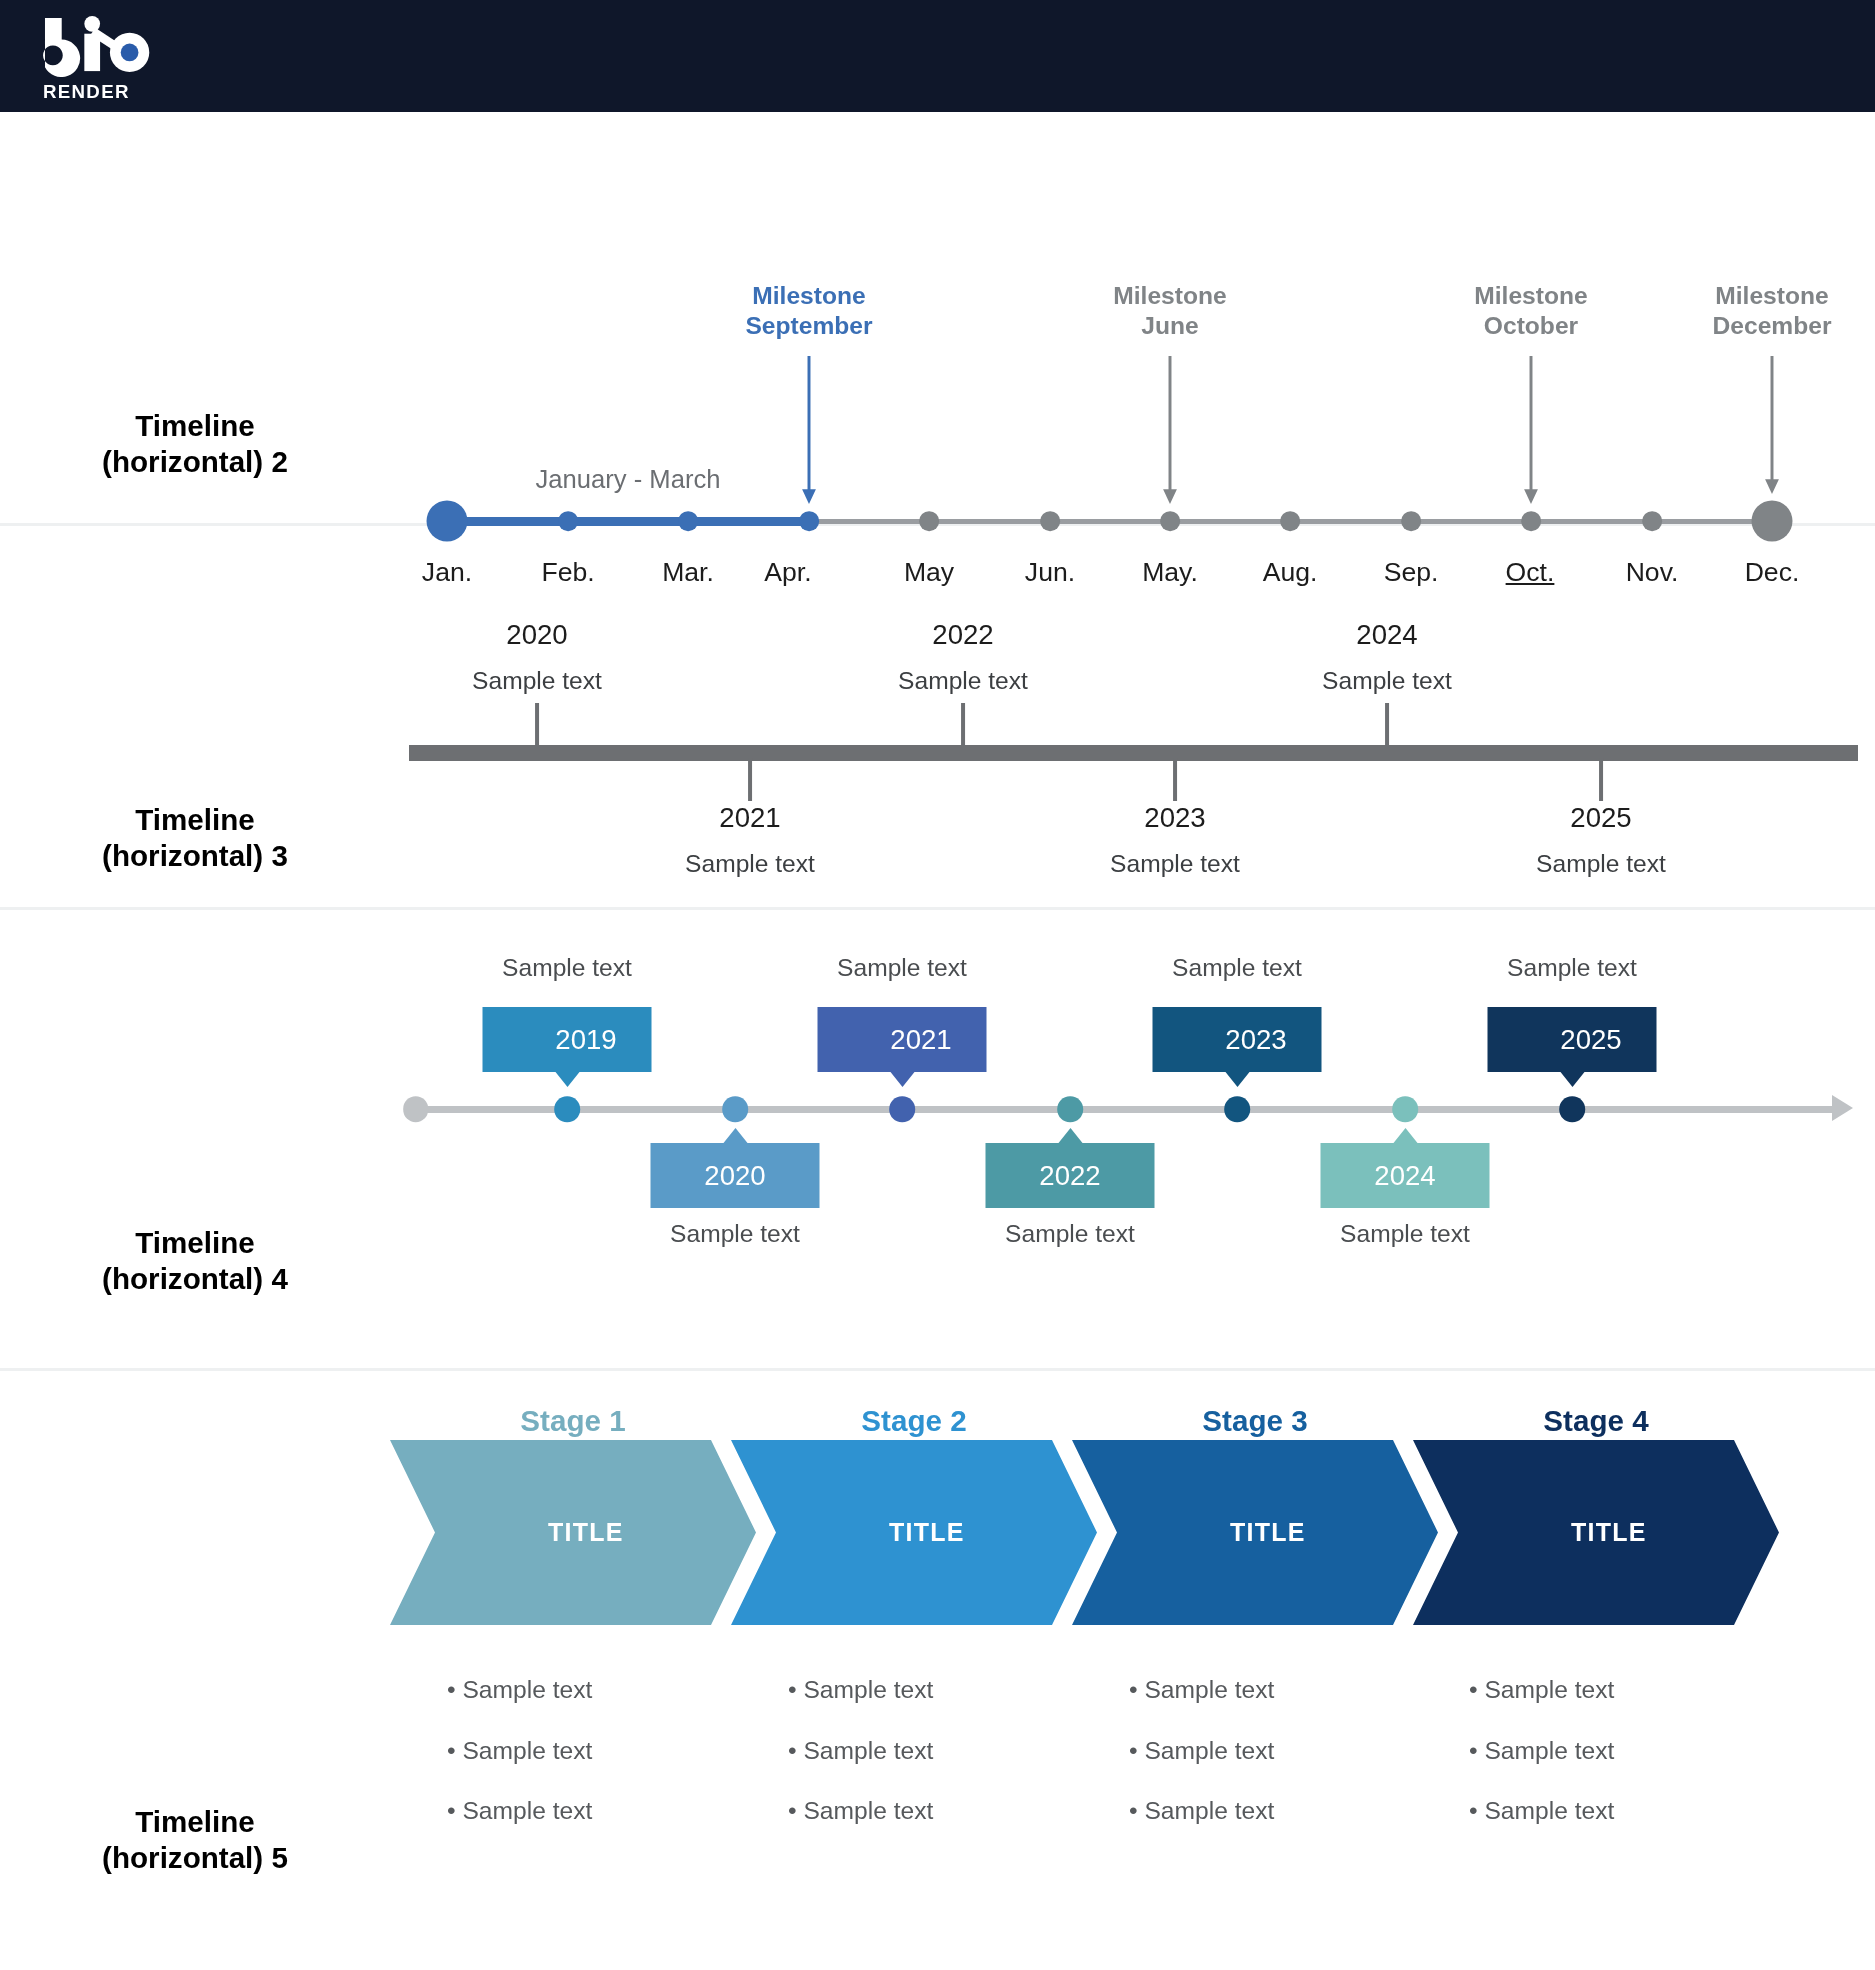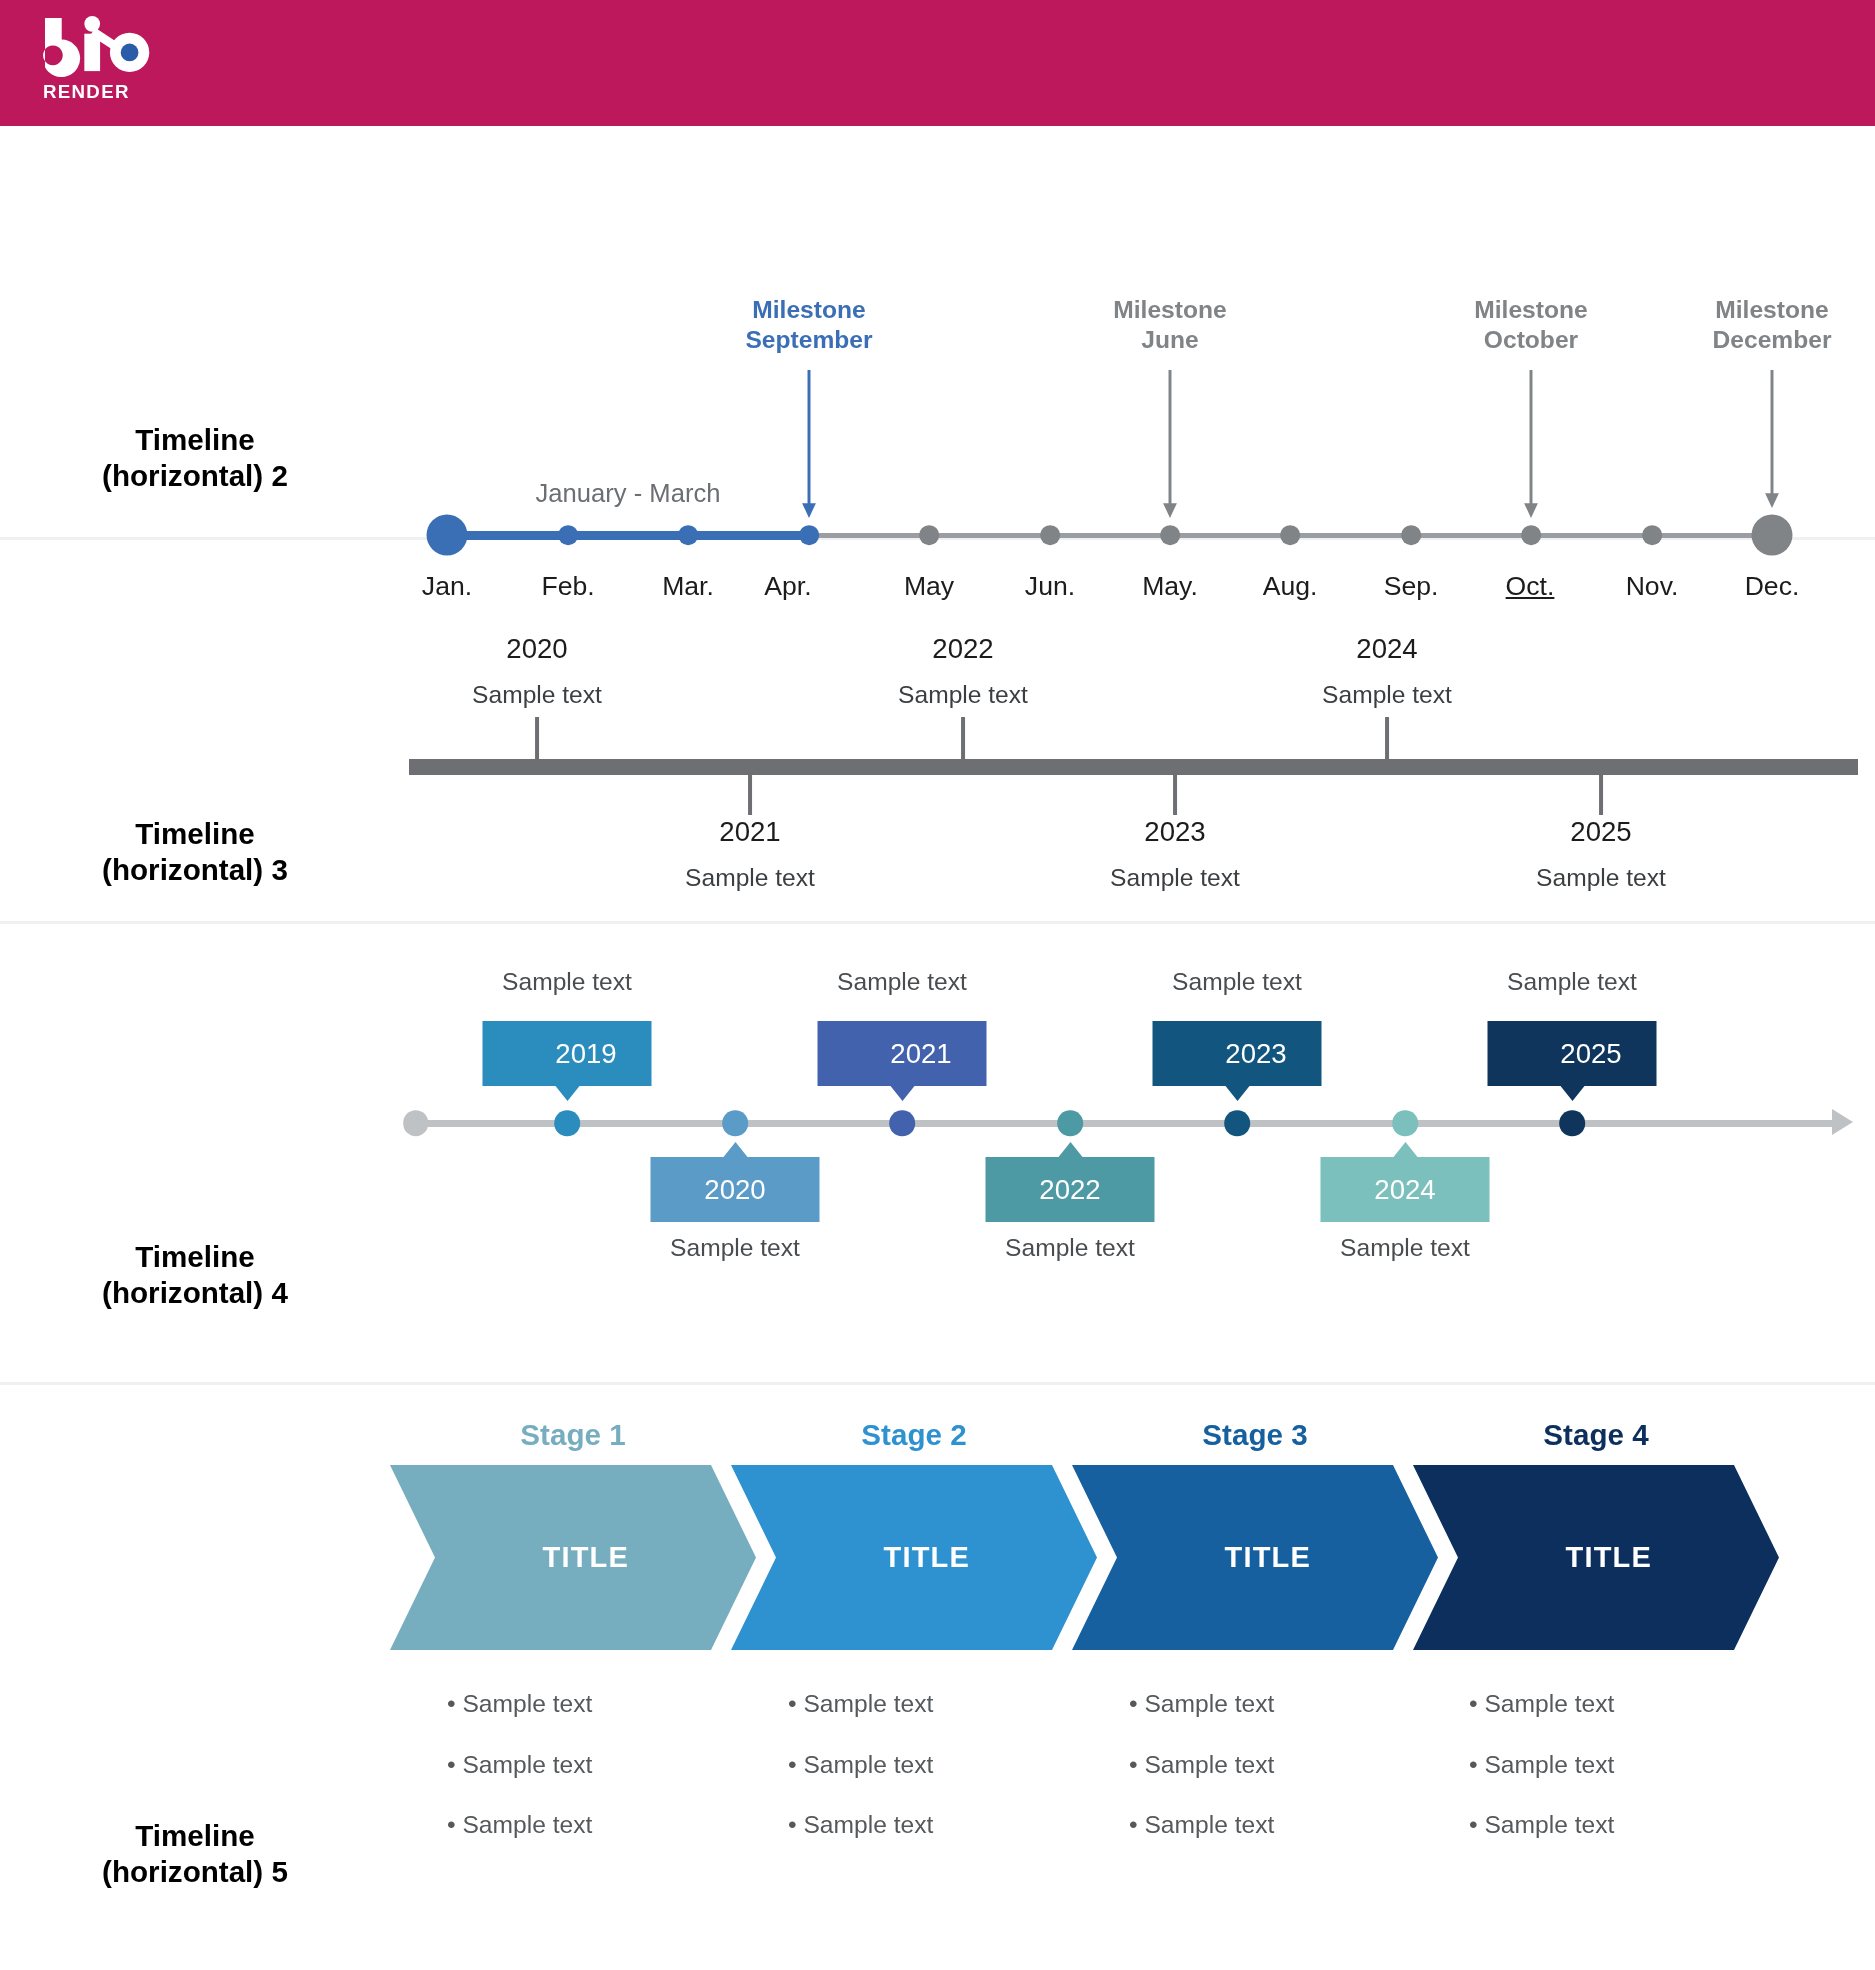--- a/index.html
+++ b/index.html
@@ -8,22 +8,22 @@
     height: 1970px;
     background: #ffffff;
     font-family: "Liberation Sans", sans-serif;
     overflow: hidden;
   }
 
   
   .header {
     position: relative;
     width: 1876px;
-    height: 126px;
-    background: #be185d;
+    height: 112px;
+    background: #0f172a;
     display: flex;
     align-items: center;
     justify-content: flex-start;
   }
   .logo {
     position: absolute;
     left: 41px;
     top: 15.8px;
     width: 128px;
     height: 95px;
@@ -223,27 +223,27 @@
     position: absolute;
     top: 33px;
     width: 335px;
     transform: translateX(-50%);
     text-align: center;
     font-size: 29.6px;
     font-weight: bold;
   }
   .t5-chev {
     position: absolute;
-    top: 80px;
+    top: 69px;
     height: 185px;
     display: flex;
     align-items: center;
     justify-content: center;
     color: #ffffff;
-    font-size: 29px;
+    font-size: 25px;
     font-weight: bold;
     letter-spacing: 1.2px;
     clip-path: polygon(0 0, calc(100% - 45px) 0, 100% 50%, calc(100% - 45px) 100%, 0 100%, 45px 50%);
   }
   .t5-chev.first {
     clip-path: polygon(0 0, calc(100% - 45px) 0, 100% 50%, calc(100% - 45px) 100%, 0 100%, 45px 50%);
   }
   .t5-chev span { padding-left: 25.6px; }
   .t5-bullets {
     position: absolute;

